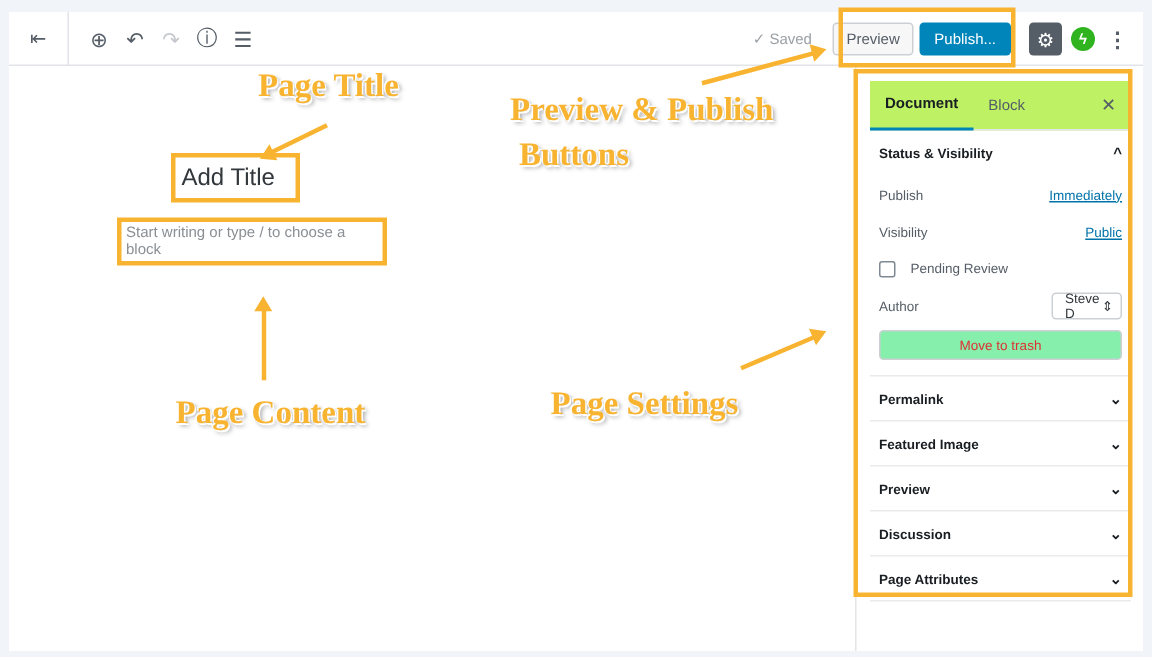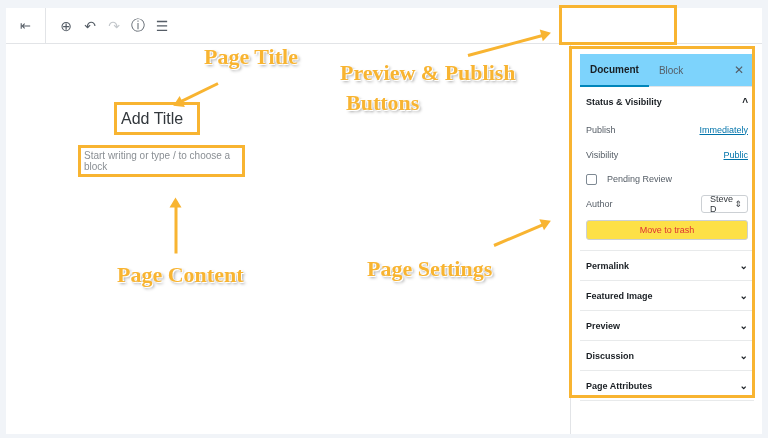--- a/index.html
+++ b/index.html
@@ -13,56 +13,64 @@
   .right-tools { position: absolute; right: 0; top: 0; height: 36px; display: flex; align-items: center; }
   .saved { color: #9aa0a6; font-size: 10px; margin-right: 14px; }
   .btn-preview { height: 22px; padding: 0 8px; border: 1px solid #ccd0d4; border-radius: 3px; background: #f7f7f7; color: #555d66; font-size: 10px; display: flex; align-items: center; margin-right: 4px; }
   .btn-publish { height: 22px; padding: 0 10px; border-radius: 3px; background: #0085ba; color: #fff; font-size: 10px; display: flex; align-items: center; margin-right: 12px; }
   .btn-gear { width: 22px; height: 22px; border-radius: 3px; background: #555d66; color: #fff; display: flex; align-items: center; justify-content: center; font-size: 13px; margin-right: 6px; }
   .btn-jetpack { width: 16px; height: 16px; border-radius: 50%; background: #2fb41f; color: #fff; display: flex; align-items: center; justify-content: center; font-size: 10px; font-weight: bold; margin-right: 8px; }
   .btn-more { width: 14px; color: #555d66; font-size: 14px; display: flex; justify-content: center; margin-right: 10px; font-weight: bold; }
 
   .editor { position: absolute; left: 0; top: 37px; width: 564px; height: 389px; }
   .title-box { position: absolute; left: 72px; top: 57px; width: 86px; height: 33px; border: 3px solid #f8b431; display: flex; align-items: center; padding-left: 4px; font-size: 16px; color: #32373c; margin-left: 36px; }
-  .content-box { position: absolute; left: 72px; top: 100px; width: 167px; height: 32px; border: 3px solid #f8b431; display: flex; align-items: center; padding-left: 3px; font-size: 10px; color: #8a8f94; }
+  .content-box { position: absolute; left: 72px; top: 100px; width: 180px; height: 32px; border: 3px solid #f8b431; display: flex; align-items: center; padding-left: 3px; font-size: 10px; color: #8a8f94; }
 
   .anno { position: absolute; font-family: "Liberation Serif", serif; font-weight: bold; color: #f8b431; text-shadow: 1px 1px 0 #fff, -1px -1px 0 #fff, 2px 2px 3px rgba(0,0,0,0.35); white-space: nowrap; }
   .arrow { position: absolute; height: 3px; background: #f8b431; transform-origin: 0 50%; }
   .arrow::after { content: ""; position: absolute; right: -4px; top: -5px; border-left: 10px solid #f8b431; border-top: 6.5px solid transparent; border-bottom: 6.5px solid transparent; }
 
   .sidebar { position: absolute; left: 564px; top: 37px; width: 192px; height: 389px; border-left: 1px solid #e2e4e7; background: #fff; }
   .sb-hl { position: absolute; left: 569px; top: 46px; width: 186px; height: 352px; border: 3px solid #f8b431; pointer-events: none; }
-  .tabs { position: absolute; left: 9px; top: 9px; width: 174px; height: 33px; background: #7dd3fc; display: flex; align-items: center; border-bottom: 1px solid #e2e4e7; }
+  .tabs { position: absolute; left: 9px; top: 9px; width: 174px; height: 33px; background: #bef264; display: flex; align-items: center; border-bottom: 1px solid #e2e4e7; }
   .tab { height: 33px; display: flex; align-items: center; padding: 0 10px; font-size: 10px; color: #555d66; }
   .tab.active { color: #191e23; font-weight: bold; border-bottom: 2px solid #0085ba; }
   .tab-close { margin-left: auto; margin-right: 10px; font-size: 12px; color: #555d66; }
   .panel { position: absolute; left: 9px; top: 42px; width: 174px; }
   .sec-head { height: 30px; display: flex; align-items: center; justify-content: space-between; padding: 0 6px; font-size: 9px; font-weight: bold; color: #191e23; border-bottom: 1px solid #e8eaeb; }
   .sec-head.open { border-bottom: none; }
   .row { height: 25px; display: flex; align-items: center; justify-content: space-between; padding: 0 6px; font-size: 9px; color: #555d66; }
   .link { color: #0073aa; text-decoration: underline; }
   .checkbox-row { height: 24px; display: flex; align-items: center; padding: 0 6px; font-size: 9px; color: #555d66; }
   .checkbox { width: 11px; height: 11px; border: 1px solid #7e8993; border-radius: 2px; margin-right: 10px; }
   .select { width: 47px; height: 18px; border: 1px solid #ccd0d4; border-radius: 3px; display: flex; align-items: center; justify-content: space-between; padding: 0 5px 0 8px; font-size: 9px; color: #32373c; }
-  .trash { margin: 4px 6px 10px 6px; height: 20px; border: 1px solid #ccd0d4; border-radius: 3px; background: #fde047; display: flex; align-items: center; justify-content: center; color: #dc3232; font-size: 9px; }
+  .trash { margin: 4px 6px 10px 6px; height: 20px; border: 1px solid #ccd0d4; border-radius: 3px; background: #86efac; display: flex; align-items: center; justify-content: center; color: #dc3232; font-size: 9px; }
   .status-sec { border-bottom: 1px solid #e8eaeb; }
   .chev { font-size: 10px; color: #191e23; }
 </style>
 </head>
 <body>
 
 <div class="frame">
   <div class="topbar">
     <div class="back-btn">⇤</div>
     <div class="tools">
       <div class="tool">⊕</div>
       <div class="tool">↶</div>
       <div class="tool disabled">↷</div>
       <div class="tool">ⓘ</div>
       <div class="tool">☰</div>
+    </div>
+    <div class="right-tools">
+      <span class="saved">✓ Saved</span>
+      <div class="btn-preview">Preview</div>
+      <div class="btn-publish">Publish...</div>
+      <div class="btn-gear">⚙</div>
+      <div class="btn-jetpack">ϟ</div>
+      <div class="btn-more">⋮</div>
     </div>
   </div>
 
   <div class="editor">
     <div class="title-box">Add Title</div>
     <div class="content-box">Start writing or type / to choose a block</div>
   </div>
 
   <div class="sidebar">
     <div class="tabs">
@@ -117,21 +125,21 @@
         <span>Page Attributes</span>
         <span class="chev">⌄</span>
       </div>
     </div>
   </div>
 </div>
 
 <div style="position:absolute;left:559px;top:5px;width:118px;height:40px;border:3px solid #f8b431;"></div>
 <div class="sb-hl"></div>
 
-<div class="anno" style="left:172px;top:44px;font-size:22px;margin-left:32px;">Page Title</div>
+<div class="anno" style="left:172px;top:44px;font-size:22px;">Page Title</div>
 <div class="anno" style="left:340px;top:60px;font-size:22px;">Preview &amp; Publish</div>
 <div class="anno" style="left:346px;top:90px;font-size:22px;">Buttons</div>
 <div class="anno" style="left:117px;top:262px;font-size:22px;">Page Content</div>
 <div class="anno" style="left:367px;top:256px;font-size:22px;">Page Settings</div>
 
 <div class="arrow" style="left:218px;top:82px;width:46px;transform:rotate(154deg);"></div>
 <div class="arrow" style="left:468px;top:54px;width:82px;transform:rotate(-15deg);"></div>
 <div class="arrow" style="left:176px;top:252px;width:52px;transform:rotate(-90deg);"></div>
 <div class="arrow" style="left:494px;top:244px;width:58px;transform:rotate(-23deg);"></div>
 

